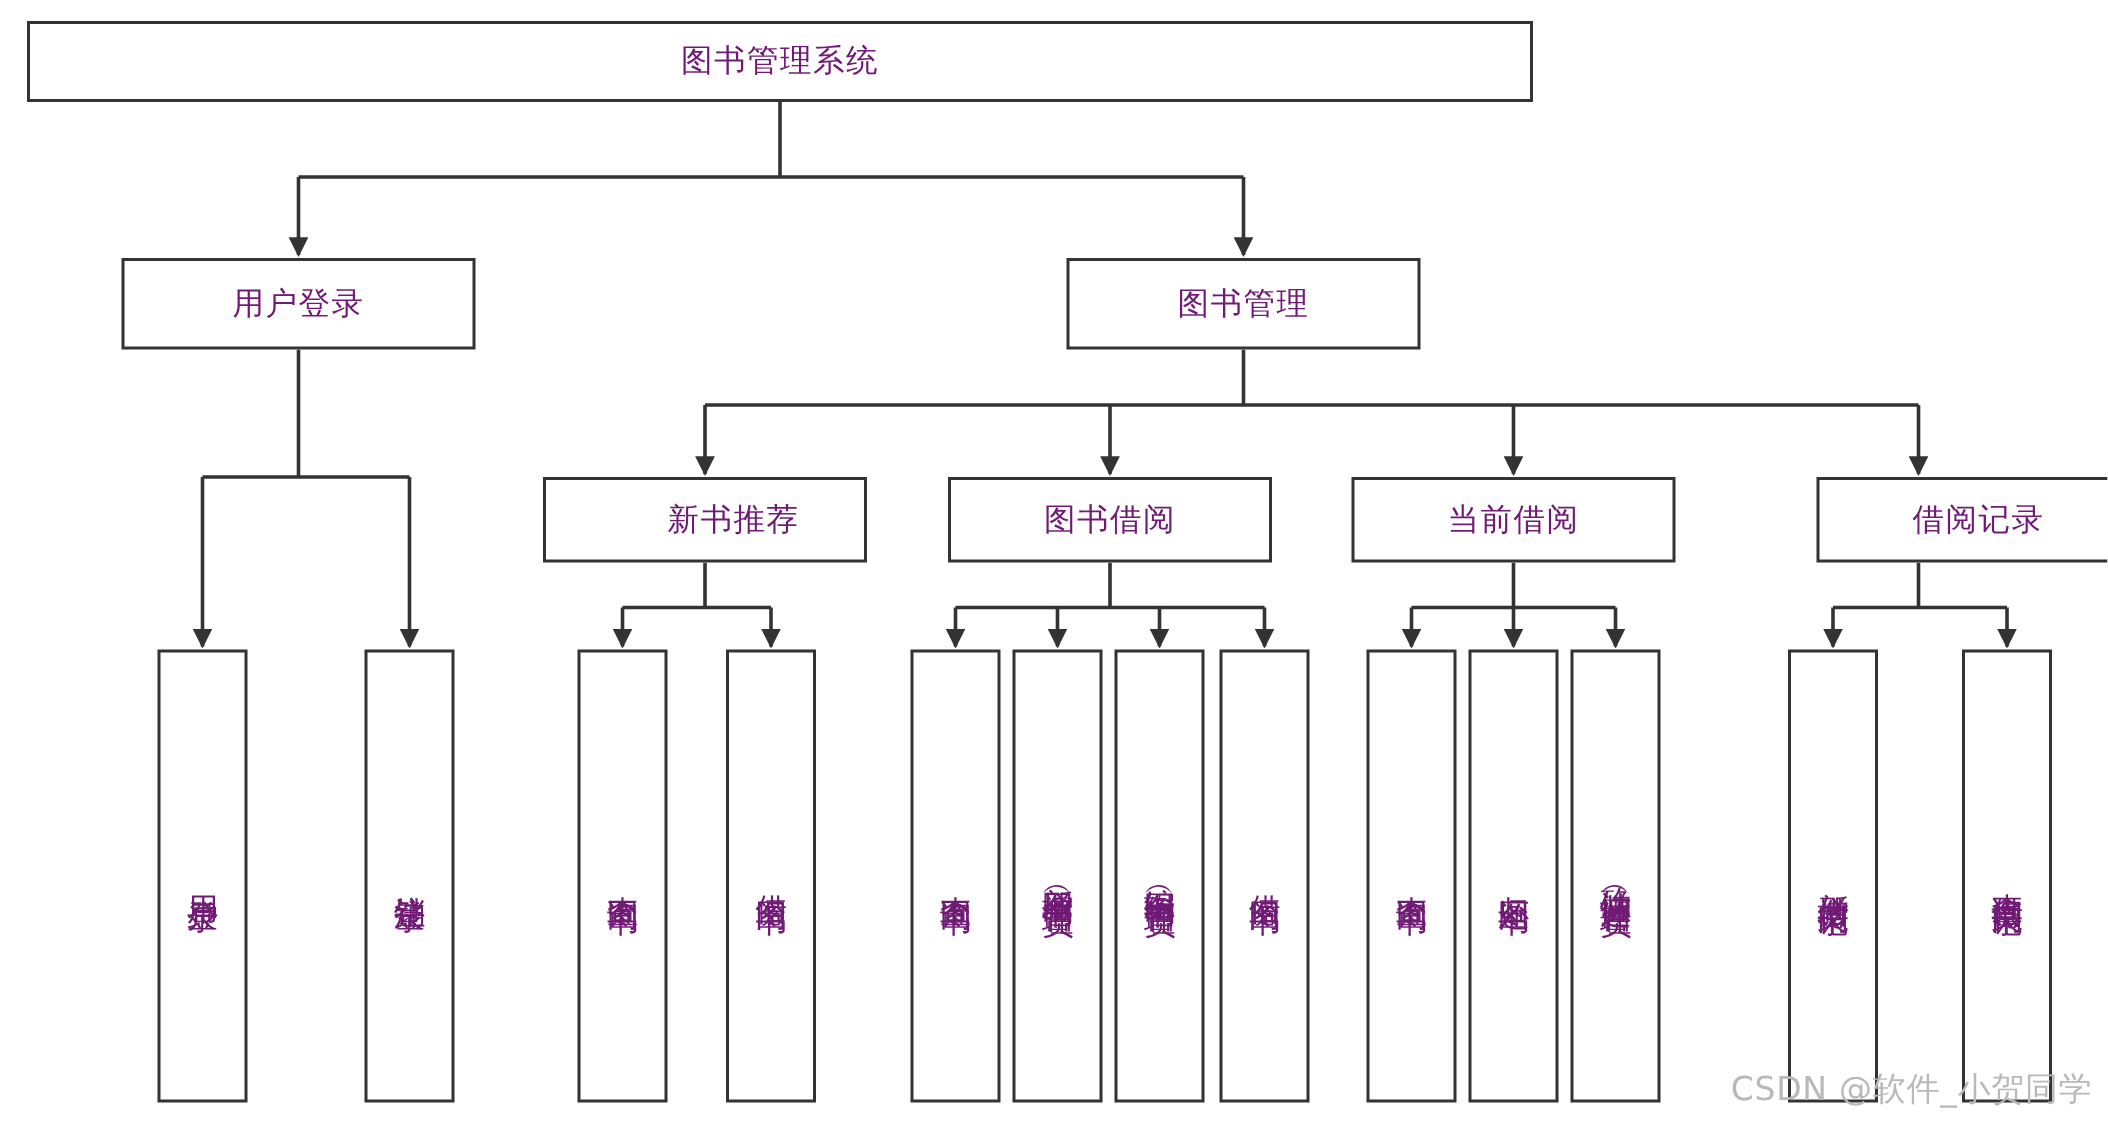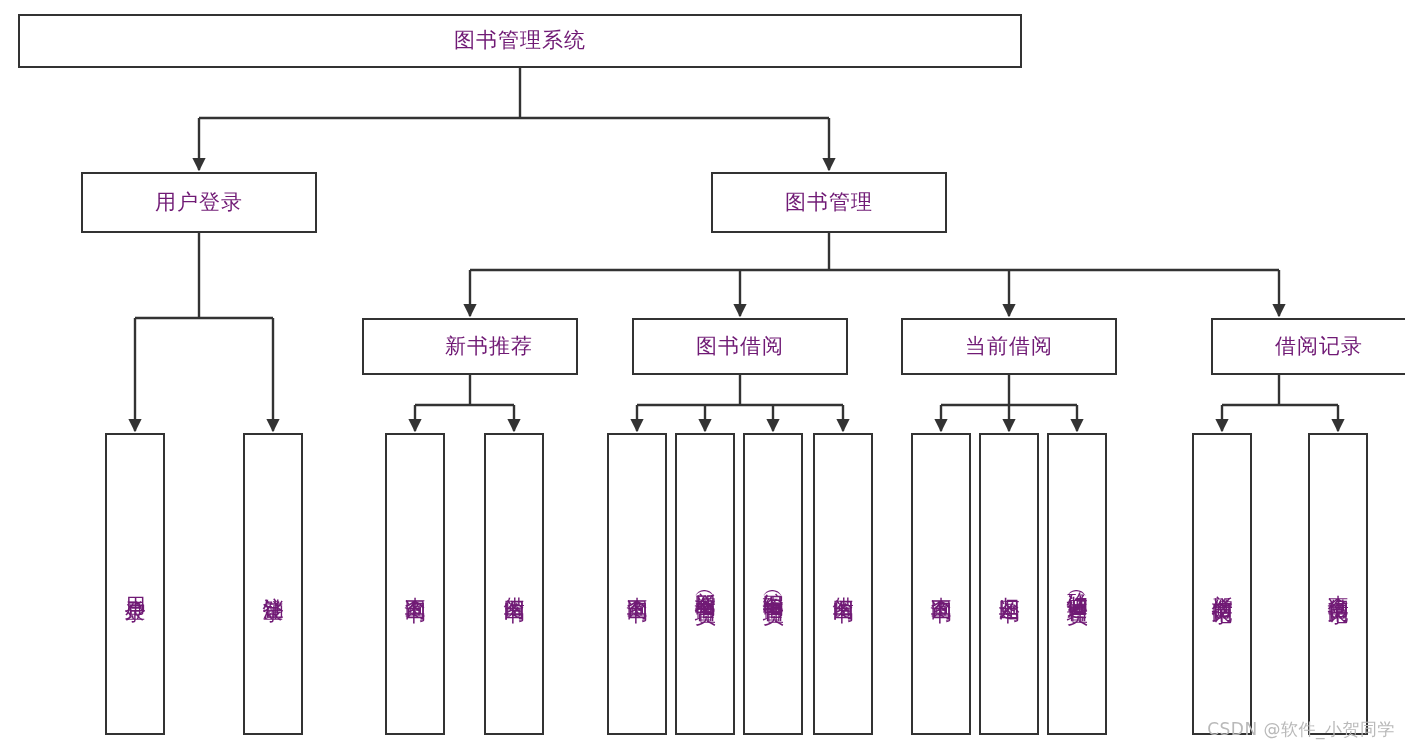--- a/index.html
+++ b/index.html
@@ -55,21 +55,21 @@
   .node.vert .vlabel {
     writing-mode: vertical-rl;
     text-orientation: upright;
     display: block;
     text-align: center;
   }
   #watermark {
     position: absolute;
     right: 10px;
     bottom: 6px;
-    font-size: 17px;
+    font-size: 22px;
     color: #b9b9b9;
     letter-spacing: 0.5px;
     white-space: nowrap;
     pointer-events: none;
   }
 </style>
 </head>
 <body>
 
 <div id="diagram-root">

